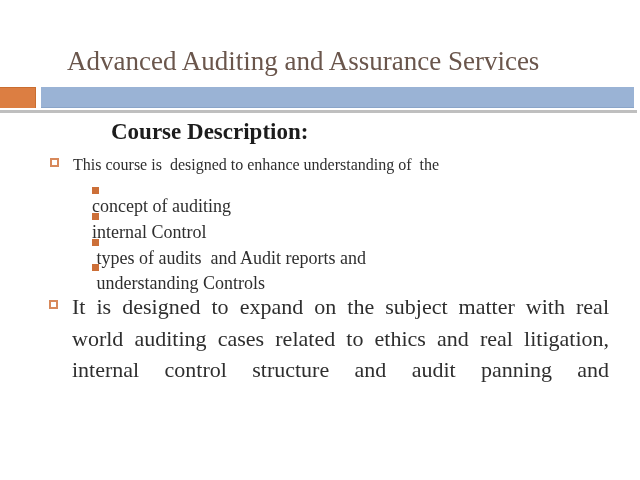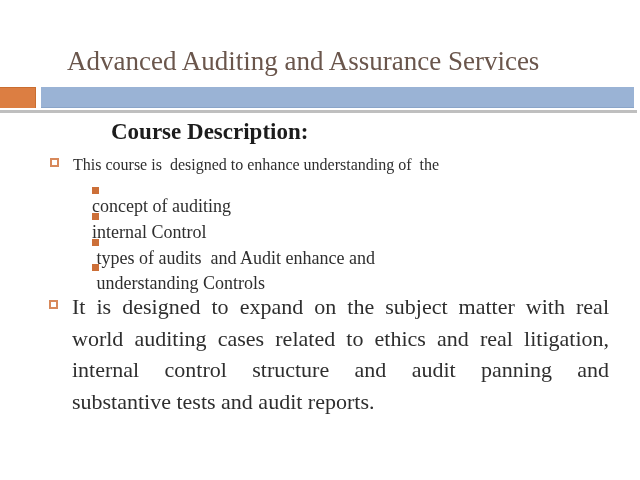--- a/index.html
+++ b/index.html
@@ -145,30 +145,29 @@
     <div class="sub-row">
       <span class="sub-square"></span>
       <span class="sub-text">concept of auditing</span>
     </div>
     <div class="sub-row">
       <span class="sub-square"></span>
       <span class="sub-text">internal Control</span>
     </div>
     <div class="sub-row">
       <span class="sub-square"></span>
-      <span class="sub-text"> types of audits  and Audit enhance and</span>
+      <span class="sub-text"> types of audits  and Audit reports and</span>
     </div>
     <div class="sub-row">
       <span class="sub-square"></span>
       <span class="sub-text"> understanding Controls</span>
     </div>
   </div>
 
   <span class="hollow-bullet bullet2-icon"></span>
   <div class="para2">
     <div class="para-line justify-full">It is designed to expand on the subject matter with real</div>
     <div class="para-line justify-full">world auditing cases related to ethics and real litigation,</div>
     <div class="para-line justify-full">internal control structure and audit panning and</div>
-    <div class="para-line">substantive tests and audit reports.</div>
   </div>
 
 
 </div>
 
 </body></html>

